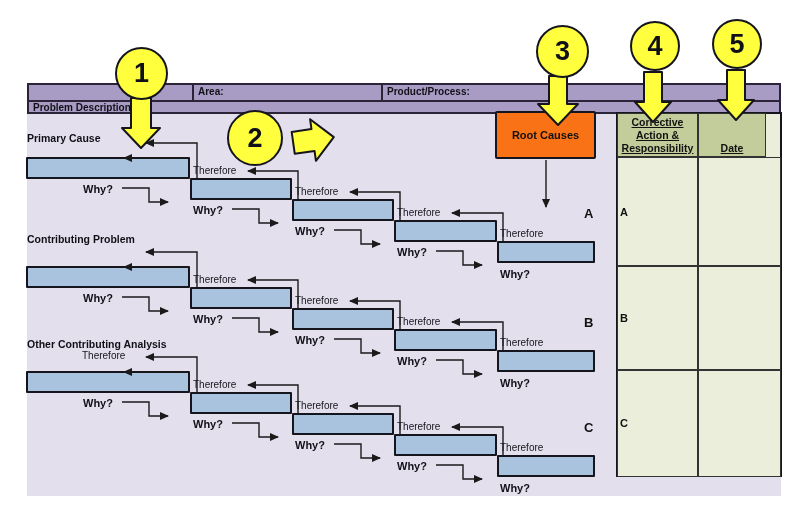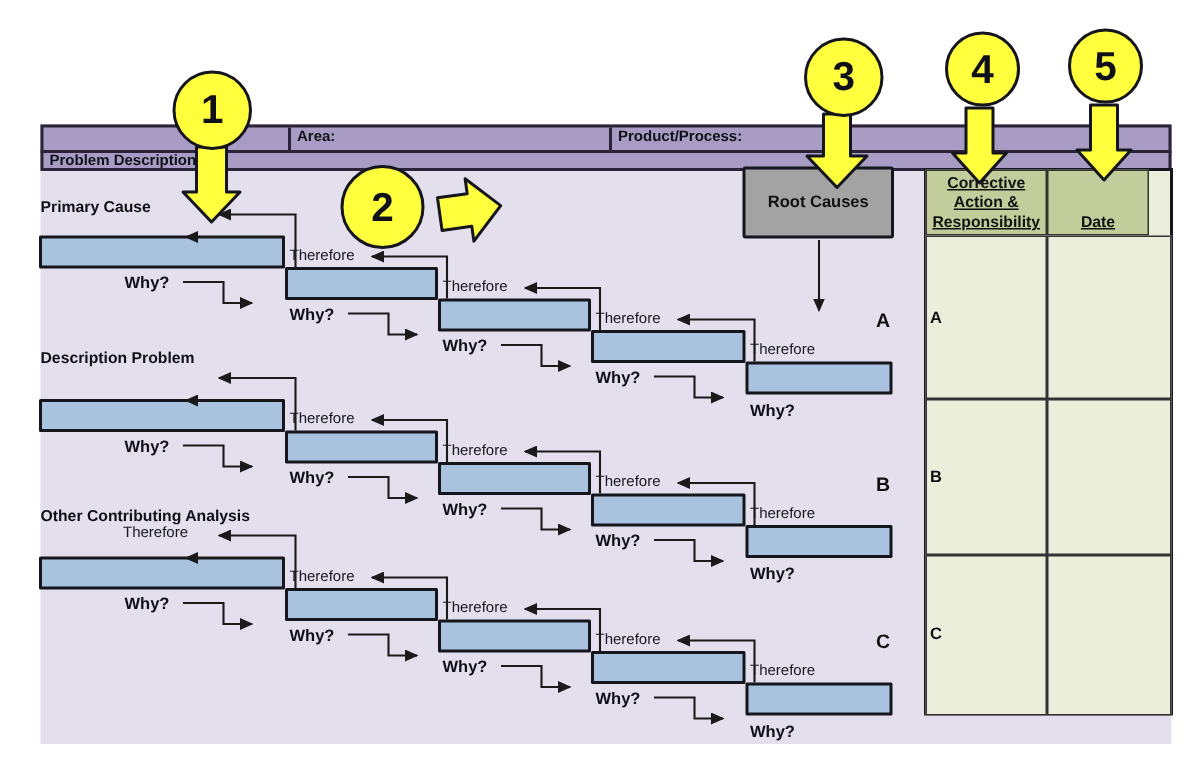--- a/index.html
+++ b/index.html
@@ -22,21 +22,21 @@
   
   .tbl-cell{box-sizing:border-box;border:1px solid #333;z-index:2;}
   .tbl-outer{left:616px;top:112px;width:166px;height:365px;border:2px solid #15151d;
              box-sizing:border-box;z-index:2;background:#EAEEDB;}
   .hdr-cell{background:#C3CD9B;font-size:10.5px;font-weight:bold;text-decoration:underline;
             text-align:center;display:flex;align-items:flex-end;justify-content:center;
             white-space:pre-line;line-height:1.25;padding-bottom:1px;z-index:3;}
   .body-cell{background:#EAEEDB;z-index:3;}
   .tbl-letter{font-size:11px;font-weight:bold;z-index:4;}
   
-  .root-box{left:495px;top:111px;width:101px;height:48px;background:#a3a3a3;
+  .root-box{left:495px;top:111px;width:101px;height:48px;background:#f97316;
             border:2px solid #15151d;box-sizing:border-box;border-radius:2px;
             display:flex;align-items:center;justify-content:center;
             font-size:11px;font-weight:bold;z-index:3;}
   
   .cause-box{position:absolute;background:#A9C2DE;border:2px solid #15151d;
              box-sizing:border-box;z-index:3;border-radius:1px;}
   .why-cell{position:absolute;background:#CBC4DA;border-right:2px solid #15151d;
             box-sizing:border-box;font-size:10px;padding:2px 0 0 3px;color:#101018;
             white-space:nowrap;}
   .why-cell u{text-decoration:underline;}
@@ -55,21 +55,21 @@
 </head>
 <body>
 
 <div class="canvas">
 
 
   <div class="abs sheet"></div>
 
   <div class="abs bar bar1">
     <div class="cell" style="width:163px"></div>
-    <div class="cell" style="width:214px">Area:</div>
+    <div class="cell" style="width:189px">Area:</div>
     <div class="cell" style="flex:1">Product/Process:</div>
   </div>
   <div class="abs bar bar2">
     <div class="cell" style="flex:1">Problem Description:</div>
   </div>
 
   <div class="abs tbl-outer"></div>
   <div class="abs tbl-cell hdr-cell" style="left:617px;top:113px;width:81px;height:44px;">Corrective
 Action &amp;
 Responsibility</div>
@@ -97,21 +97,21 @@
       <div class="cause-box" style="left: 292px; top: 199px; width: 102px; height: 22px;"></div>
       <div class="therefore" style="left: 295px; top: 186px;">Therefore</div>
       <div class="why-lbl" style="left: 295px; top: 225px;">Why?</div>
       <div class="cause-box" style="left: 394px; top: 220px; width: 103px; height: 22px;"></div>
       <div class="therefore" style="left: 397px; top: 207px;">Therefore</div>
       <div class="why-lbl" style="left: 397px; top: 246px;">Why?</div>
       <div class="cause-box" style="left: 497px; top: 241px; width: 98px; height: 22px;"></div>
       <div class="therefore" style="left: 500px; top: 228px;">Therefore</div>
       <div class="why-lbl" style="left: 500px; top: 268px;">Why?</div>
       <div class="row-letter" style="left: 584px; top: 206px;">A</div>
-      <div class="row-title" style="left: 27px; top: 233px;">Description Problem</div>
+      <div class="row-title" style="left: 27px; top: 233px;">Contributing Problem</div>
       <div class="cause-box" style="left: 26px; top: 266px; width: 164px; height: 22px;"></div>
       <div class="why-cell" style="left: 28px; top: 268px; width: 54px; height: 18px;"><u>Why?</u><span class="mini-arrow"> →</span></div>
       <div class="why-lbl" style="left: 83px; top: 292px;">Why?</div>
       <div class="cause-box" style="left: 190px; top: 287px; width: 102px; height: 22px;"></div>
       <div class="therefore" style="left: 193px; top: 274px;">Therefore</div>
       <div class="why-lbl" style="left: 193px; top: 313px;">Why?</div>
       <div class="cause-box" style="left: 292px; top: 308px; width: 102px; height: 22px;"></div>
       <div class="therefore" style="left: 295px; top: 295px;">Therefore</div>
       <div class="why-lbl" style="left: 295px; top: 334px;">Why?</div>
       <div class="cause-box" style="left: 394px; top: 329px; width: 103px; height: 22px;"></div>

